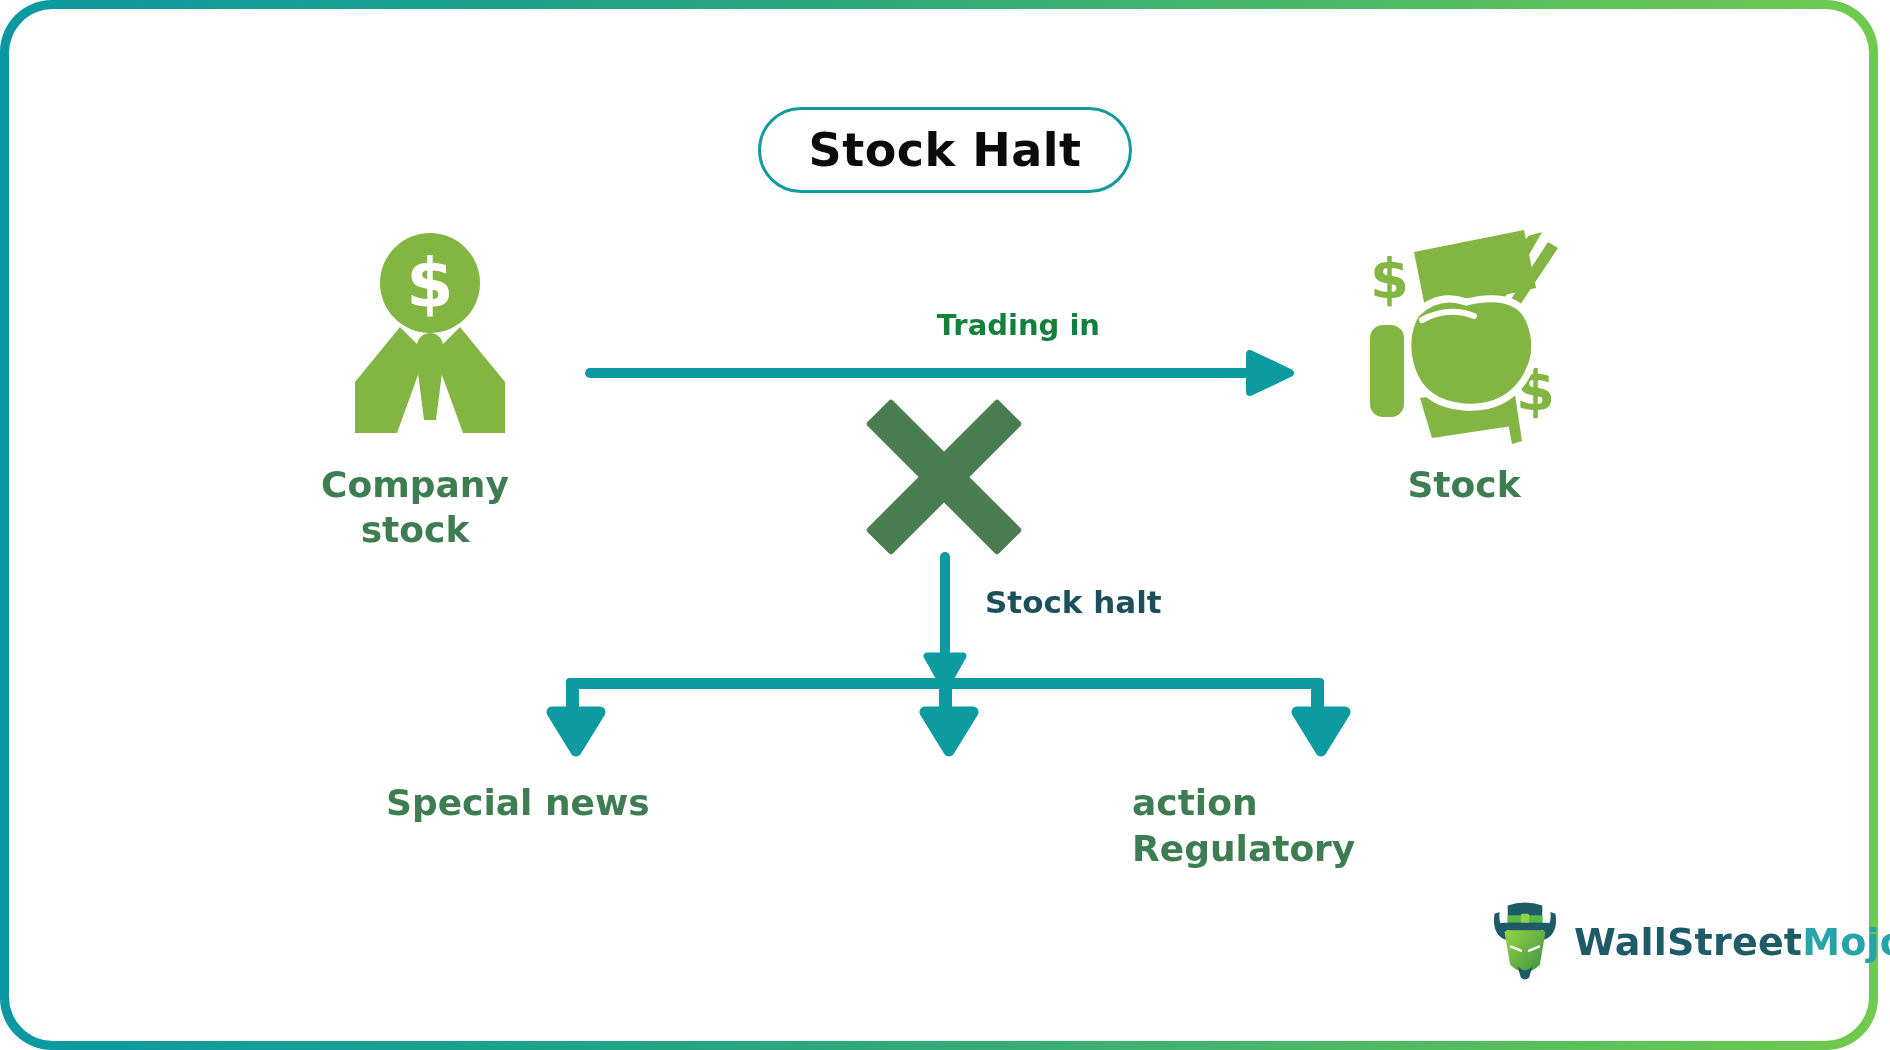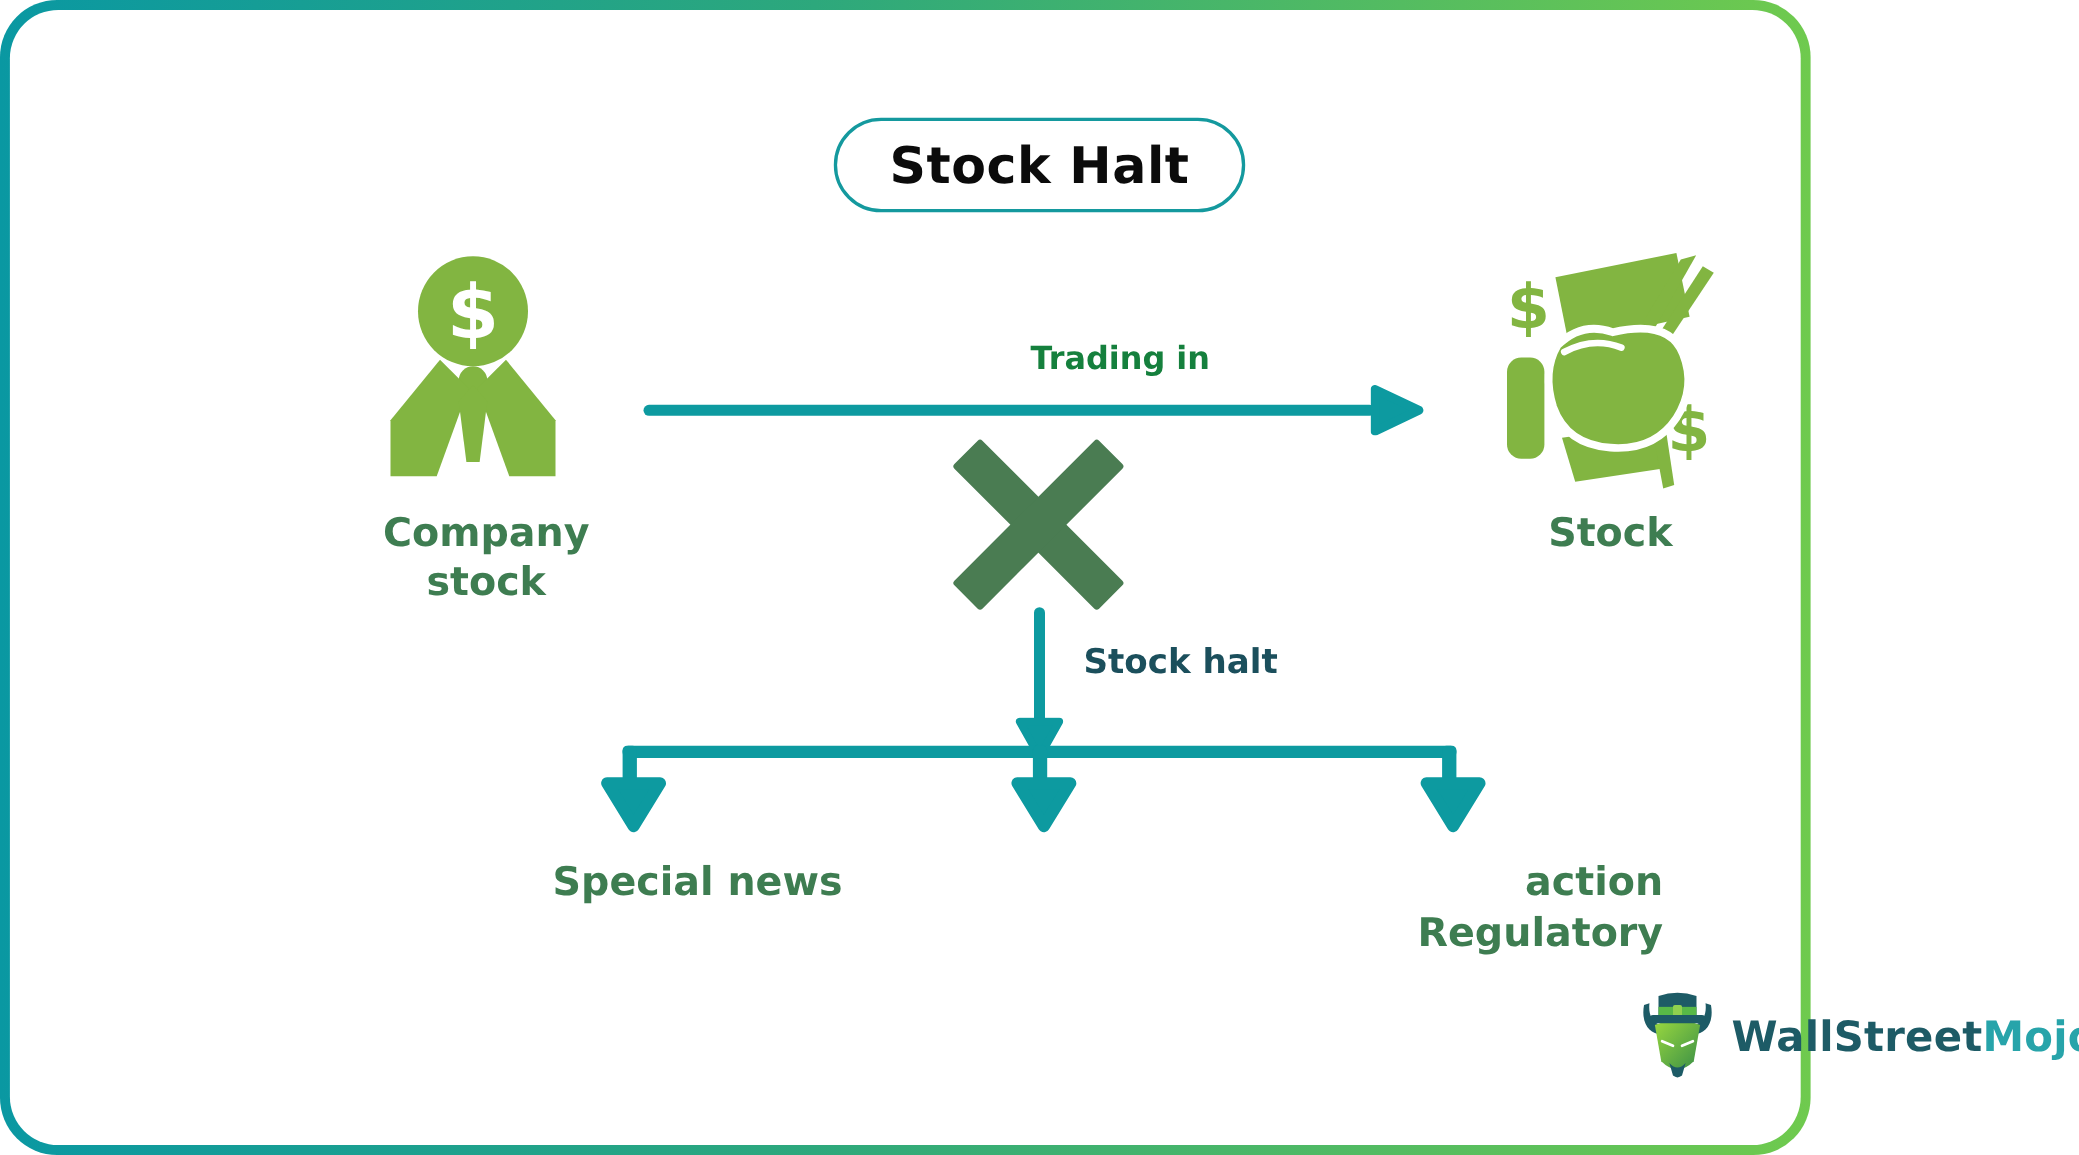--- a/index.html
+++ b/index.html
@@ -1,37 +1,37 @@
 <!DOCTYPE html>
 <html><head>
 <meta charset="utf-8">
 <style>
   * { margin:0; padding:0; box-sizing:border-box; }
   html,body { width:1890px; height:1050px; background:#fff; overflow:hidden; }
   body { font-family:"DejaVu Sans","Liberation Sans",sans-serif; }
 
-  .stage { position:relative; width:1646px; height:1050px; }
+  .stage { position:relative; width:1878px; height:1050px; }
 
   
   .frame { position:absolute; inset:0; border-radius:52px;
            background:linear-gradient(90deg,#0a98a2 0%,#2da87c 45%,#6fca4e 100%); }
   .canvas { position:absolute; inset:9px; border-radius:44px; background:#ffffff; }
 
   .content { position:absolute; inset:0; }
 
   
   .title-pill { position:absolute; left:758px; top:107px; width:374px; height:86px;
                 border:3px solid #14999e; border-radius:43px; background:#fff;
                 display:flex; align-items:center; justify-content:center; }
   .title-text { font-size:46px; font-weight:bold; color:#0b0b0b; letter-spacing:0.5px; }
 
   
   .node-label { position:absolute; text-align:center; font-size:36px; font-weight:bold;
                 color:#3e7d51; line-height:45px; }
-  .label-left  { left:272px;  top:462px; width:340px; }
+  .label-left  { left:245px;  top:462px; width:340px; }
   .label-right { left:1294px; top:462px; width:340px; }
 
   
   .trading-line { position:absolute; left:585px; top:368px; width:665px; height:10px;
                   background:#0d9aa0; border-radius:5px; }
   .trading-head { position:absolute; left:1246px; top:350px; }
   .trading-label { position:absolute; left:790px; top:308px; width:310px; text-align:right;
                    font-size:29px; font-weight:bold; color:#15803d; }
 
   
@@ -50,21 +50,21 @@
 
   
   .branch-bar { position:absolute; left:566px; top:678px; width:758px; height:11px;
                 background:#0d9aa0; border-radius:5px; }
   .branch-stub { position:absolute; top:678px; width:13px; height:38px;
                  background:#0d9aa0; border-radius:4px; }
   .stub-1 { left:566px; } .stub-2 { left:939px; } .stub-3 { left:1311px; }
   .branch-head { position:absolute; top:706px; }
   .head-1 { left:545px; } .head-2 { left:918px; } .head-3 { left:1290px; }
 
-  .branch-label { position:absolute; top:780px; width:380px; text-align:right;
+  .branch-label { position:absolute; top:780px; width:380px; text-align:left;
                   font-size:36px; font-weight:bold; color:#3e7d51; line-height:46px; }
   .bl-1 { left:386px; } .bl-2 { left:760px; } .bl-3 { left:1132px; }
 
   
   .icon-left  { position:absolute; left:345px;  top:230px; }
   .icon-right { position:absolute; left:1356px; top:220px; }
 
   
   .logo { position:absolute; left:1488px; top:898px; display:flex; align-items:center; gap:12px; }
   .logo-text { font-size:38px; font-weight:bold; letter-spacing:0.2px; }

